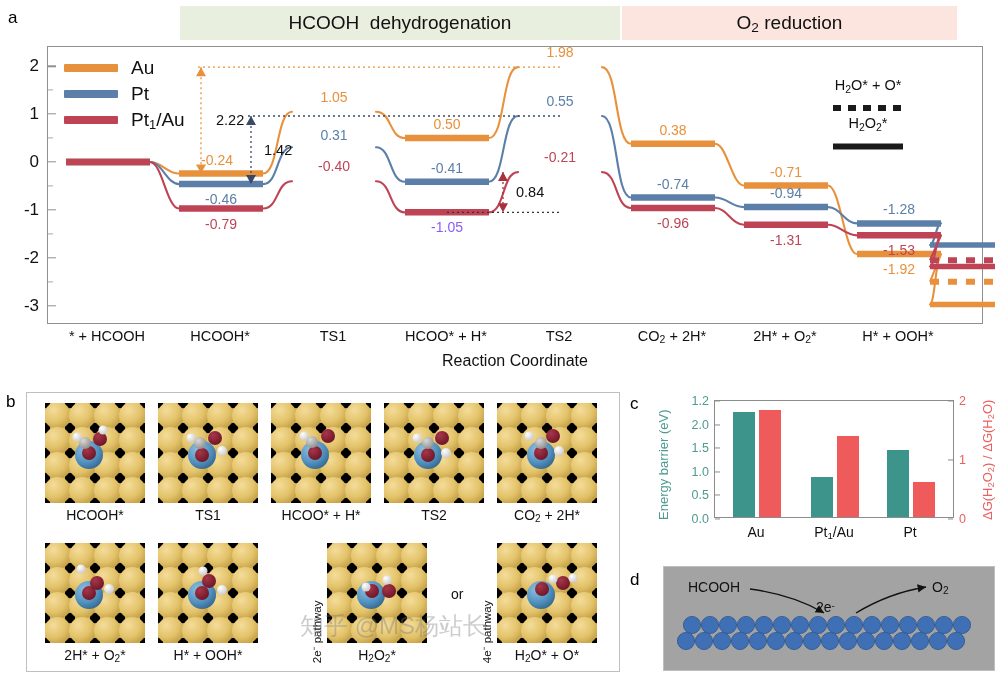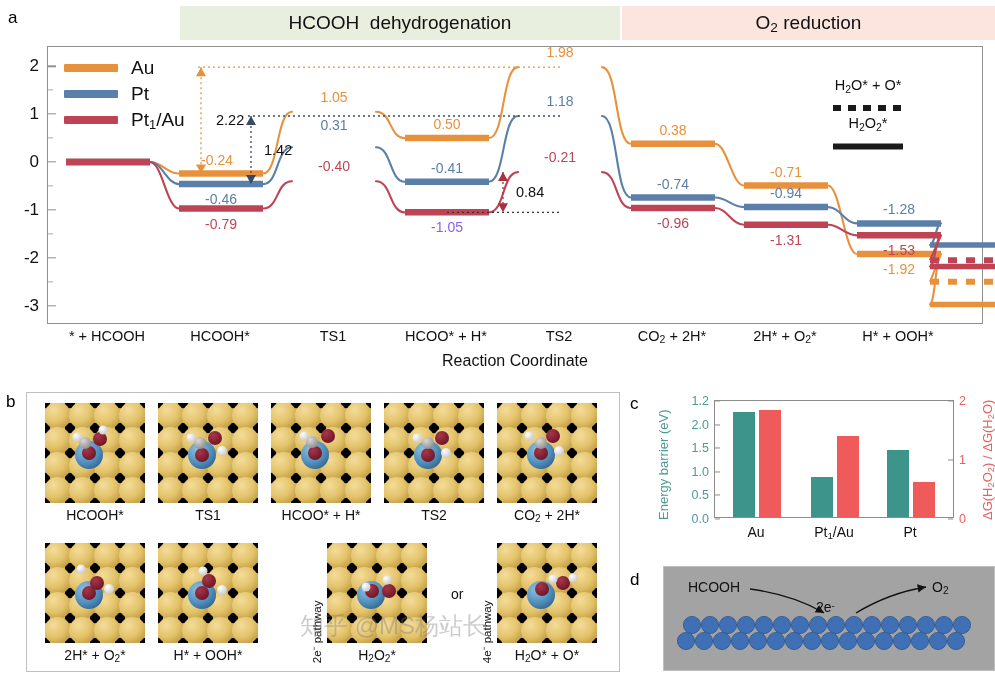--- a/index.html
+++ b/index.html
@@ -19,21 +19,21 @@
     color:#000;
   }
   
   #panel-a { position:absolute; left:0; top:0; width:995px; height:382px; }
   .band {
     position:absolute; top:6px; height:34px;
     display:flex; align-items:center; justify-content:center;
     font-size:19px; color:#111;
   }
   #band-left  { left:180px; width:440px; background:#e8efdf; }
-  #band-right { left:622px; width:373px; background:#fbe5de; }
+  #band-right { left:622px; width:335px; background:#fbe5de; }
   .band sub { font-size:0.72em; vertical-align:-0.22em; }
 
   #plot-frame {
     position:absolute; left:47px; top:46px;
     width:936px; height:278px;
     border:1.4px solid #909090;
     background:#fff;
   }
   #plot-inner { position:absolute; inset:0; }
 
@@ -217,23 +217,23 @@
           <line x1="785" y1="99.46551724137932" x2="855" y2="99.46551724137932" stroke="#1a1a1a" stroke-width="6" stroke-dasharray="0"></line>
         </svg>
         <div class="val-label" style="left: 169px; top: 112.538px; color: rgb(232, 145, 60);">-0.24</div>
         <div class="val-label" style="left: 286px; top: 49.7069px; color: rgb(232, 145, 60);">1.05</div>
         <div class="val-label" style="left: 399px; top: 77.069px; color: rgb(232, 145, 60);">0.50</div>
         <div class="val-label" style="left: 512px; top: 5.13103px; color: rgb(232, 145, 60);">1.98</div>
         <div class="val-label" style="left: 625px; top: 82.8207px; color: rgb(232, 145, 60);">0.38</div>
         <div class="val-label" style="left: 738px; top: 124.521px; color: rgb(232, 145, 60);">-0.71</div>
         <div class="val-label" style="left: 851px; top: 222.062px; color: rgb(232, 145, 60);">-1.92</div>
         <div class="val-label" style="left: 173px; top: 152.083px; color: rgb(91, 127, 168);">-0.46</div>
-        <div class="val-label" style="left: 286px; top: 78px; color: rgb(91, 127, 168); text-align: center;">0.31</div>
+        <div class="val-label" style="left: 286px; top: 88px; color: rgb(91, 127, 168); text-align: center;">0.31</div>
         <div class="val-label" style="left: 399px; top: 120.686px; color: rgb(91, 127, 168);">-0.41</div>
-        <div class="val-label" style="left: 512px; top: 54.0207px; color: rgb(91, 127, 168);">1.18</div>
+        <div class="val-label" style="left: 512px; top: 54.0207px; color: rgb(91, 127, 168);">0.55</div>
         <div class="val-label" style="left: 625px; top: 136.503px; color: rgb(91, 127, 168);">-0.74</div>
         <div class="val-label" style="left: 738px; top: 146.09px; color: rgb(91, 127, 168);">-0.94</div>
         <div class="val-label" style="left: 851px; top: 162.386px; color: rgb(91, 127, 168);">-1.28</div>
         <div class="val-label" style="left: 173px; top: 176.528px; color: rgb(190, 68, 85);">-0.79</div>
         <div class="val-label" style="left: 286px; top: 119.207px; color: rgb(190, 68, 85);">-0.40</div>
         <div class="val-label" style="left: 399px; top: 180.362px; color: #8b5cf6;">-1.05</div>
         <div class="val-label" style="left: 512px; top: 110.1px; color: rgb(190, 68, 85);">-0.21</div>
         <div class="val-label" style="left: 625px; top: 176.048px; color: rgb(190, 68, 85);">-0.96</div>
         <div class="val-label" style="left: 738px; top: 192.824px; color: rgb(190, 68, 85);">-1.31</div>
         <div class="val-label" style="left: 851px; top: 203.369px; color: rgb(190, 68, 85);">-1.53</div>

